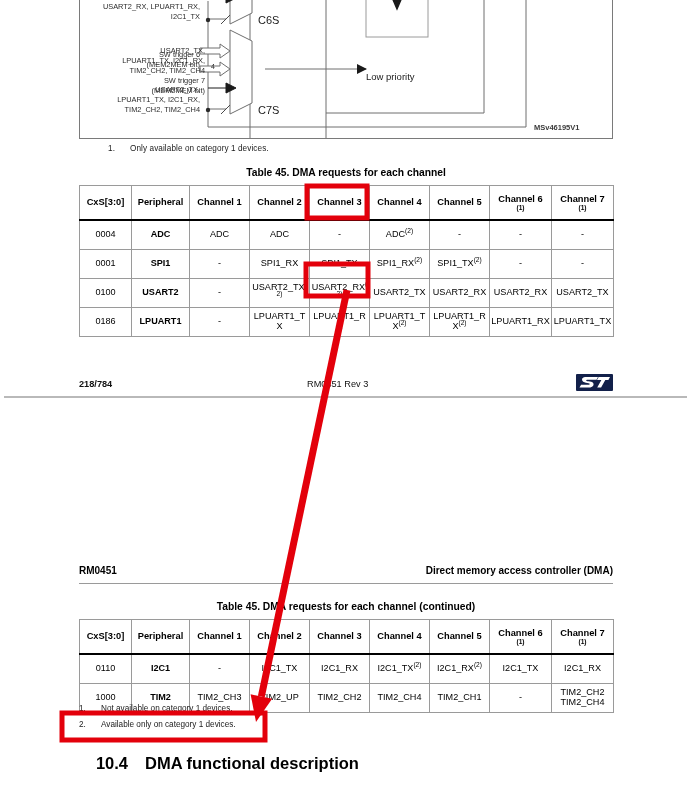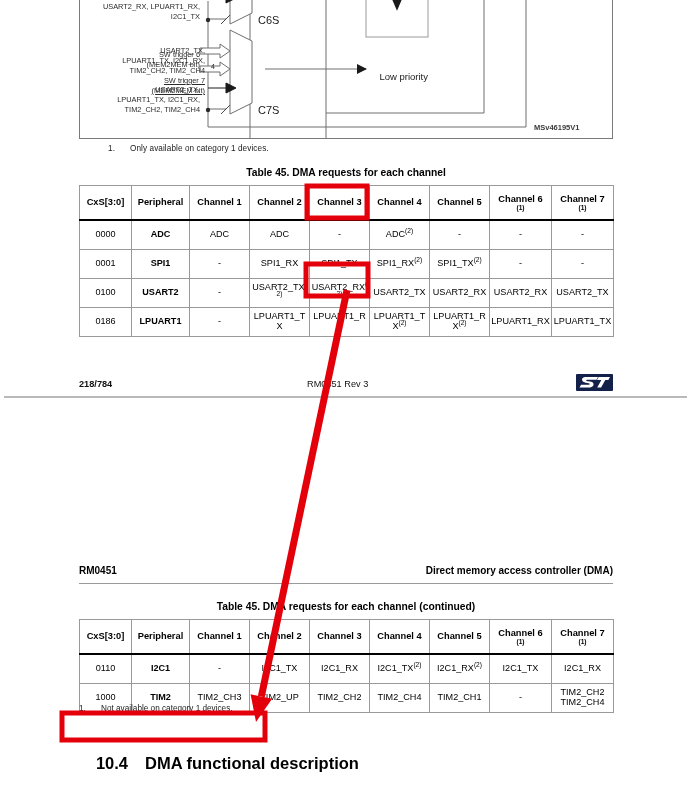--- a/index.html
+++ b/index.html
@@ -259,32 +259,32 @@
     <div style="position:absolute;left:131px;top:126px;font-size:7px;color:#2a2a2a;">4</div>
 
     <div style="position:absolute;left:6px;top:148px;width:114px;text-align:right;line-height:1.35;">
       <span>USART2_TX,</span><br>
       <span>LPUART1_TX, I2C1_RX,</span><br>
       <span>TIM2_CH2, TIM2_CH4</span>
     </div>
 
     <div style="position:absolute;left:178px;top:167px;font-size:11px;color:#1a1a1a;">C7S</div>
 
-    <div style="position:absolute;left:286px;top:134px;width:62px;text-align:right;font-size:9.5px;color:#1a1a1a;">Low priority</div>
+    <div style="position:absolute;left:286px;top:134px;width:62px;text-align:left;font-size:9.5px;color:#1a1a1a;">Low priority</div>
 
     <div style="position:absolute;left:454px;top:186px;font-size:7.5px;color:#3a3a3a;font-weight:bold;">MSv46195V1</div>
   </div>
 </div>
 
 <div style="position:absolute;left:91px;top:46px;width:114px;text-align:right;font-size:7.4px;color:#2a2a2a;line-height:1.35;">
   <span>USART2_TX,</span><br>
   <span>LPUART1_TX, I2C1_RX,</span><br>
   <span>TIM2_CH2, TIM2_CH4</span>
 </div>
-<div style="position:absolute;left:97px;top:76px;width:108px;text-align:right;font-size:7.4px;color:#2a2a2a;line-height:1.35;text-decoration:underline;">
+<div style="position:absolute;left:97px;top:76px;width:108px;text-align:right;font-size:7.4px;color:#2a2a2a;line-height:1.35;">
   <span>SW trigger 7</span><br>
   <span>(MEM2MEM bit)</span>
 </div>
 
 <div class="fig-footnote">
   <span class="num">1.</span><span>Only available on category 1 devices.</span>
 </div>
 
 <div class="table-caption" id="caption-1">Table 45. DMA requests for each channel</div>
 
@@ -308,21 +308,21 @@
       <th><span>Channel 2</span></th>
       <th><span>Channel 3</span></th>
       <th><span>Channel 4</span></th>
       <th><span>Channel 5</span></th>
       <th><span>Channel 6</span><span class="sub">(1)</span></th>
       <th><span>Channel 7</span><span class="sub">(1)</span></th>
     </tr>
   </thead>
   <tbody>
     <tr>
-      <td>0000</td>
+      <td>0004</td>
       <td class="per">ADC</td>
       <td><span>ADC</span><sup class="fn"></sup></td>
       <td><span>ADC</span><sup class="fn"></sup></td>
       <td><span>-</span><sup class="fn"></sup></td>
       <td><span>ADC</span><sup class="fn">(2)</sup></td>
       <td><span>-</span><sup class="fn"></sup></td>
       <td><span>-</span><sup class="fn"></sup></td>
       <td><span>-</span><sup class="fn"></sup></td>
     </tr>
     <tr>
@@ -429,20 +429,23 @@
       <td><span>-</span><sup class="fn"></sup></td>
       <td><span>TIM2_CH2 TIM2_CH4</span><sup class="fn"></sup></td>
     </tr>
   </tbody>
 </table>
 
 <div class="tbl-footnotes">
   <div class="fn-line">
     <span class="num">1.</span><span>Not available on category 1 devices.</span>
   </div>
+  <div class="fn-line">
+    <span class="num">2.</span><span>Available only on category 1 devices.</span>
+  </div>
 </div>
 
 <div class="sec" id="sec-104">
   <span class="snum">10.4</span><span>DMA functional description</span>
 </div>
 <div class="sec" id="sec-1041">
   <span class="snum">10.4.1</span><span>DMA block diagram</span>
 </div>
 
 <svg id="annot">

